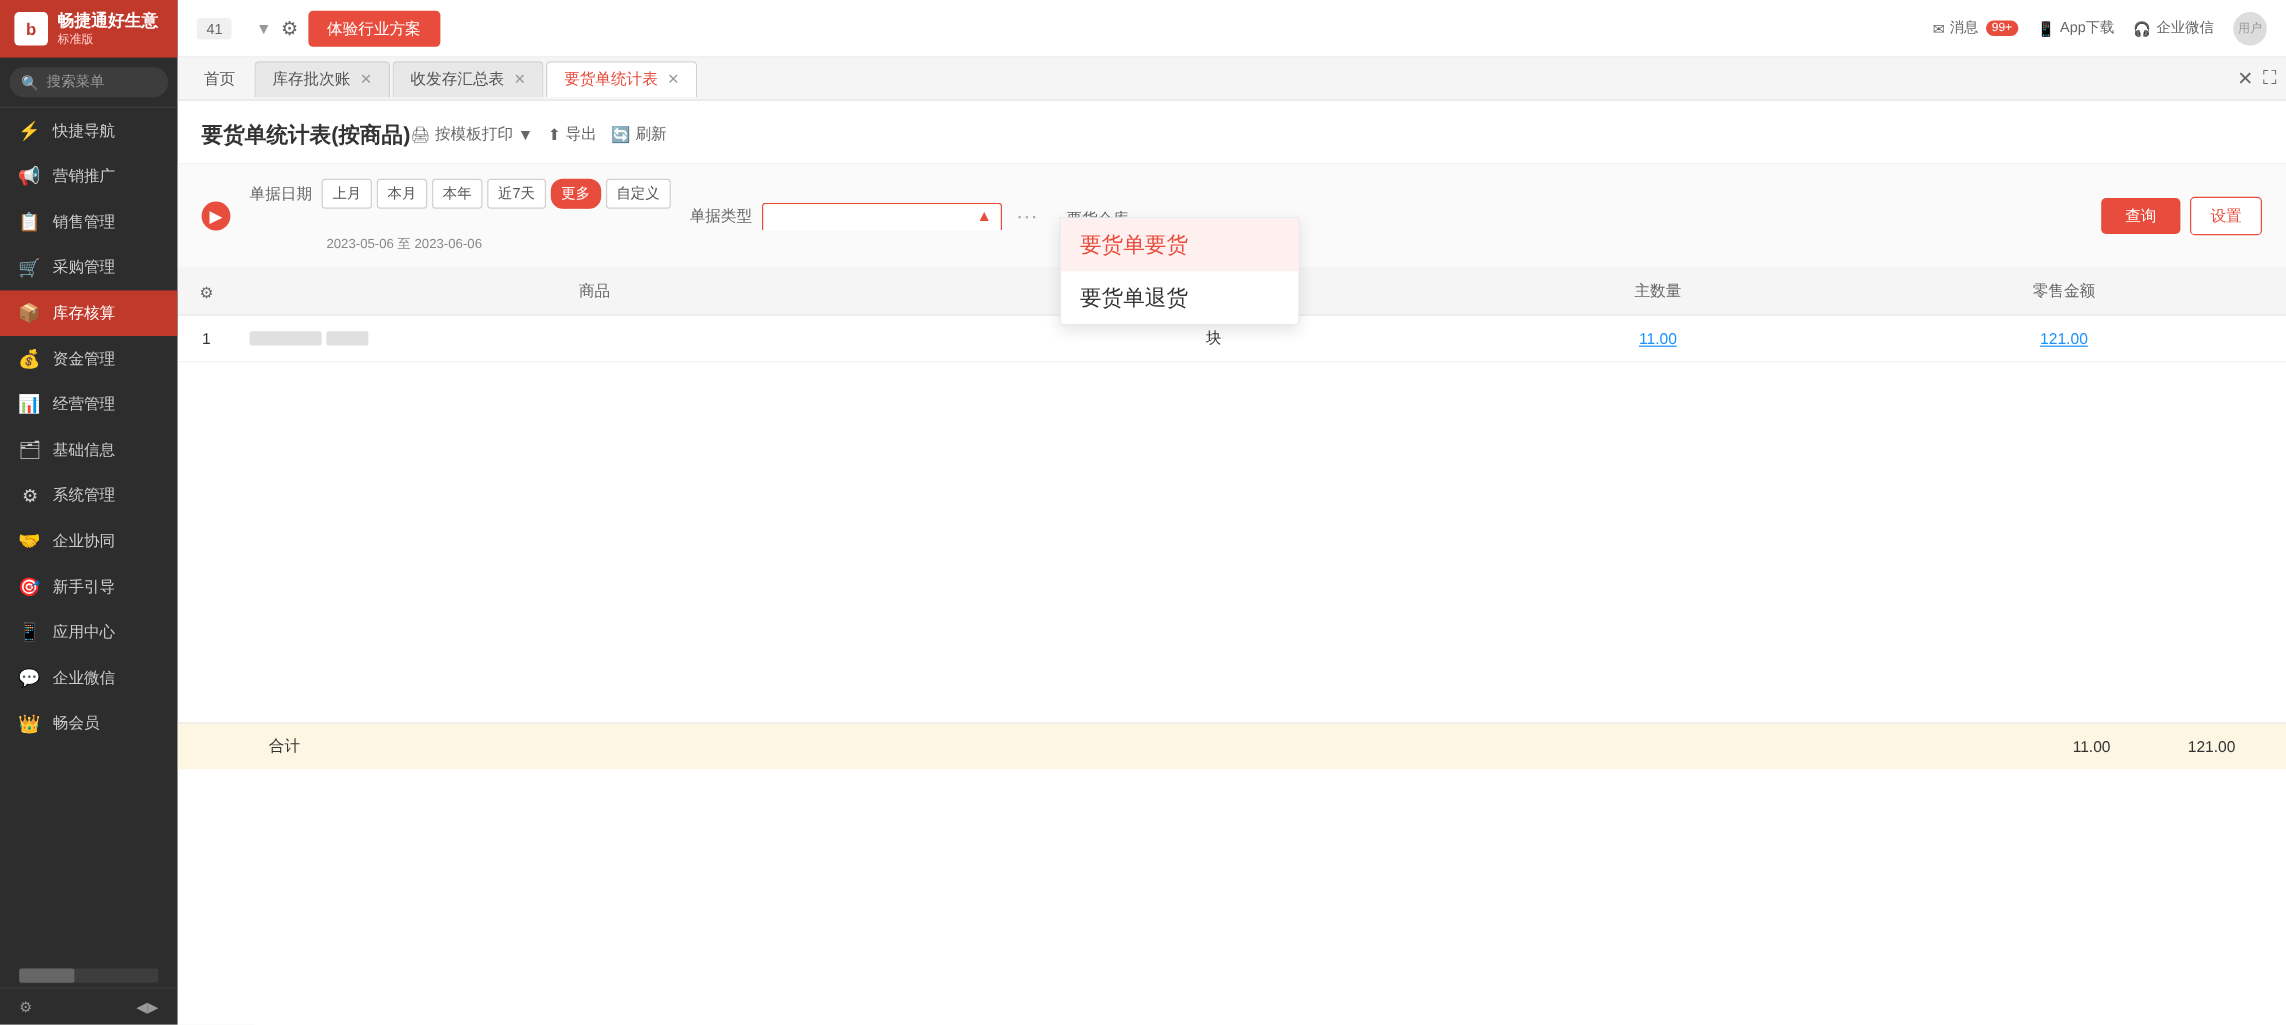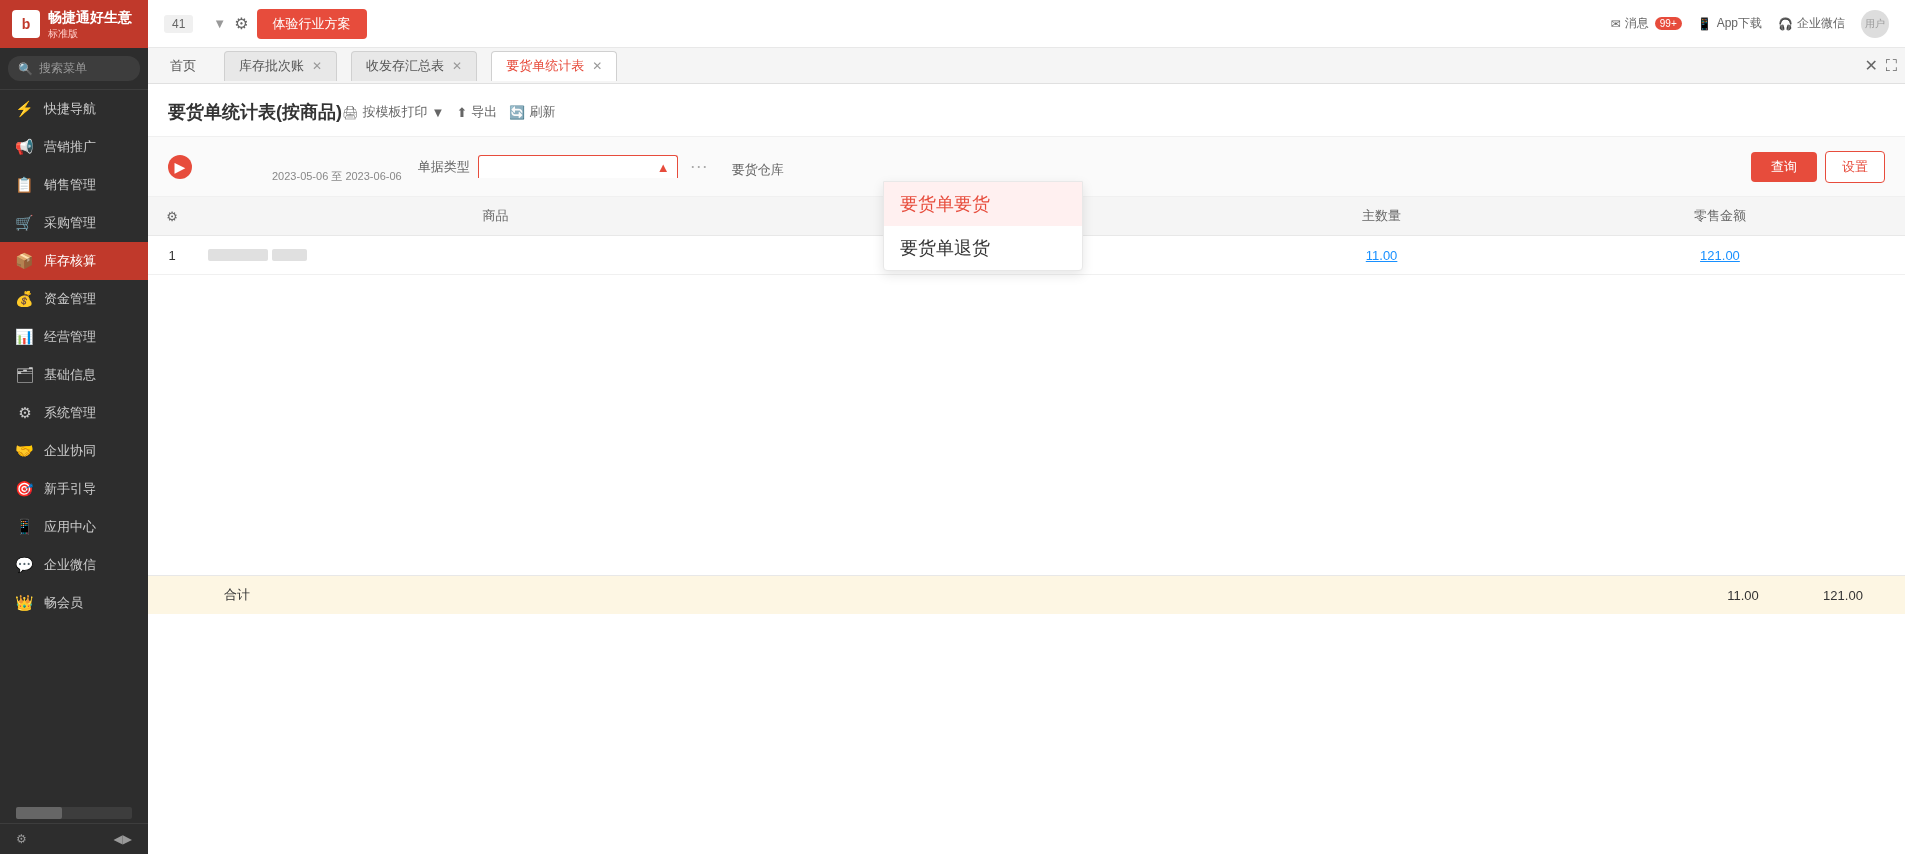--- a/index.html
+++ b/index.html
@@ -136,21 +136,21 @@
     .avatar { width: 28px; height: 28px; background: #ddd; border-radius: 50%; }
 
     
     .tabbar {
       background: #f5f5f5;
       border-bottom: 1px solid #e0e0e0;
       display: flex;
       align-items: center;
       padding: 0 8px;
       height: 36px;
-      gap: 14px;
+      gap: 2px;
     }
     .tab {
       display: flex;
       align-items: center;
       gap: 6px;
       padding: 6px 14px;
       border-radius: 4px 4px 0 0;
       font-size: 13px;
       cursor: pointer;
       color: #555;
@@ -490,20 +490,31 @@
           <span>🔄</span>
           <span>刷新</span>
         </button>
       </div>
     </div>
 
     <div class="filter-bar">
       <div class="filter-expand-btn">▶</div>
 
       <div class="filter-group" style="flex-direction: column; align-items: flex-start; gap: 2px;">
+          <div style="display: flex; align-items: center; gap: 8px;">
+            <span class="filter-label">单据日期</span>
+            <div class="date-shortcuts">
+          <button class="date-btn">上月</button>
+          <button class="date-btn">本月</button>
+          <button class="date-btn">本年</button>
+          <button class="date-btn">近7天</button>
+          <button class="date-btn more">更多</button>
+          <button class="date-btn">自定义</button>
+        </div>
+          </div>
 
         <div style="display: flex; align-items: center; gap: 4px; margin-top: 20px; font-size: 11px; color: rgb(136, 136, 136); margin-left: 4px; padding-left: 60px;">
           <span>2023-05-06 至 2023-06-06</span>
         </div>
       </div>
 
       <div class="filter-type-group">
         <span class="filter-label">单据类型</span>
         <div style="position:relative; display:inline-block;">
           <input type="text" class="filter-type-input open" value="" style="border-color: rgb(231, 76, 60); outline: none;">

